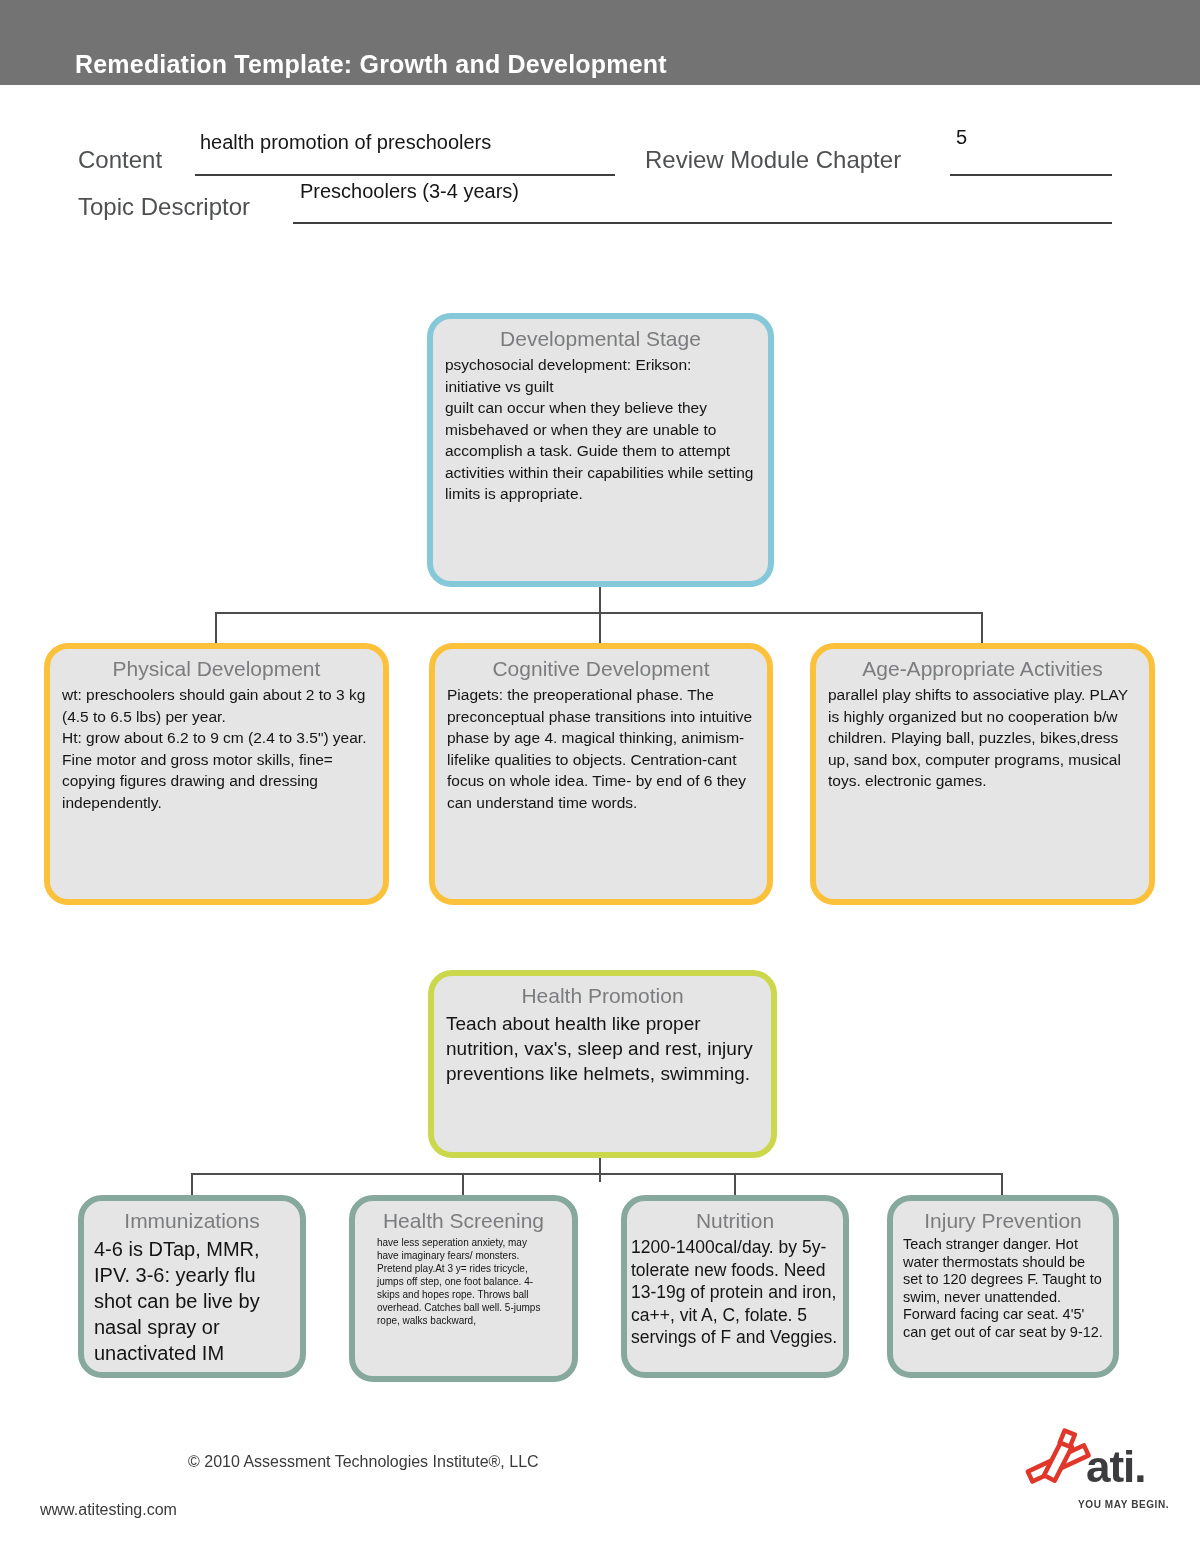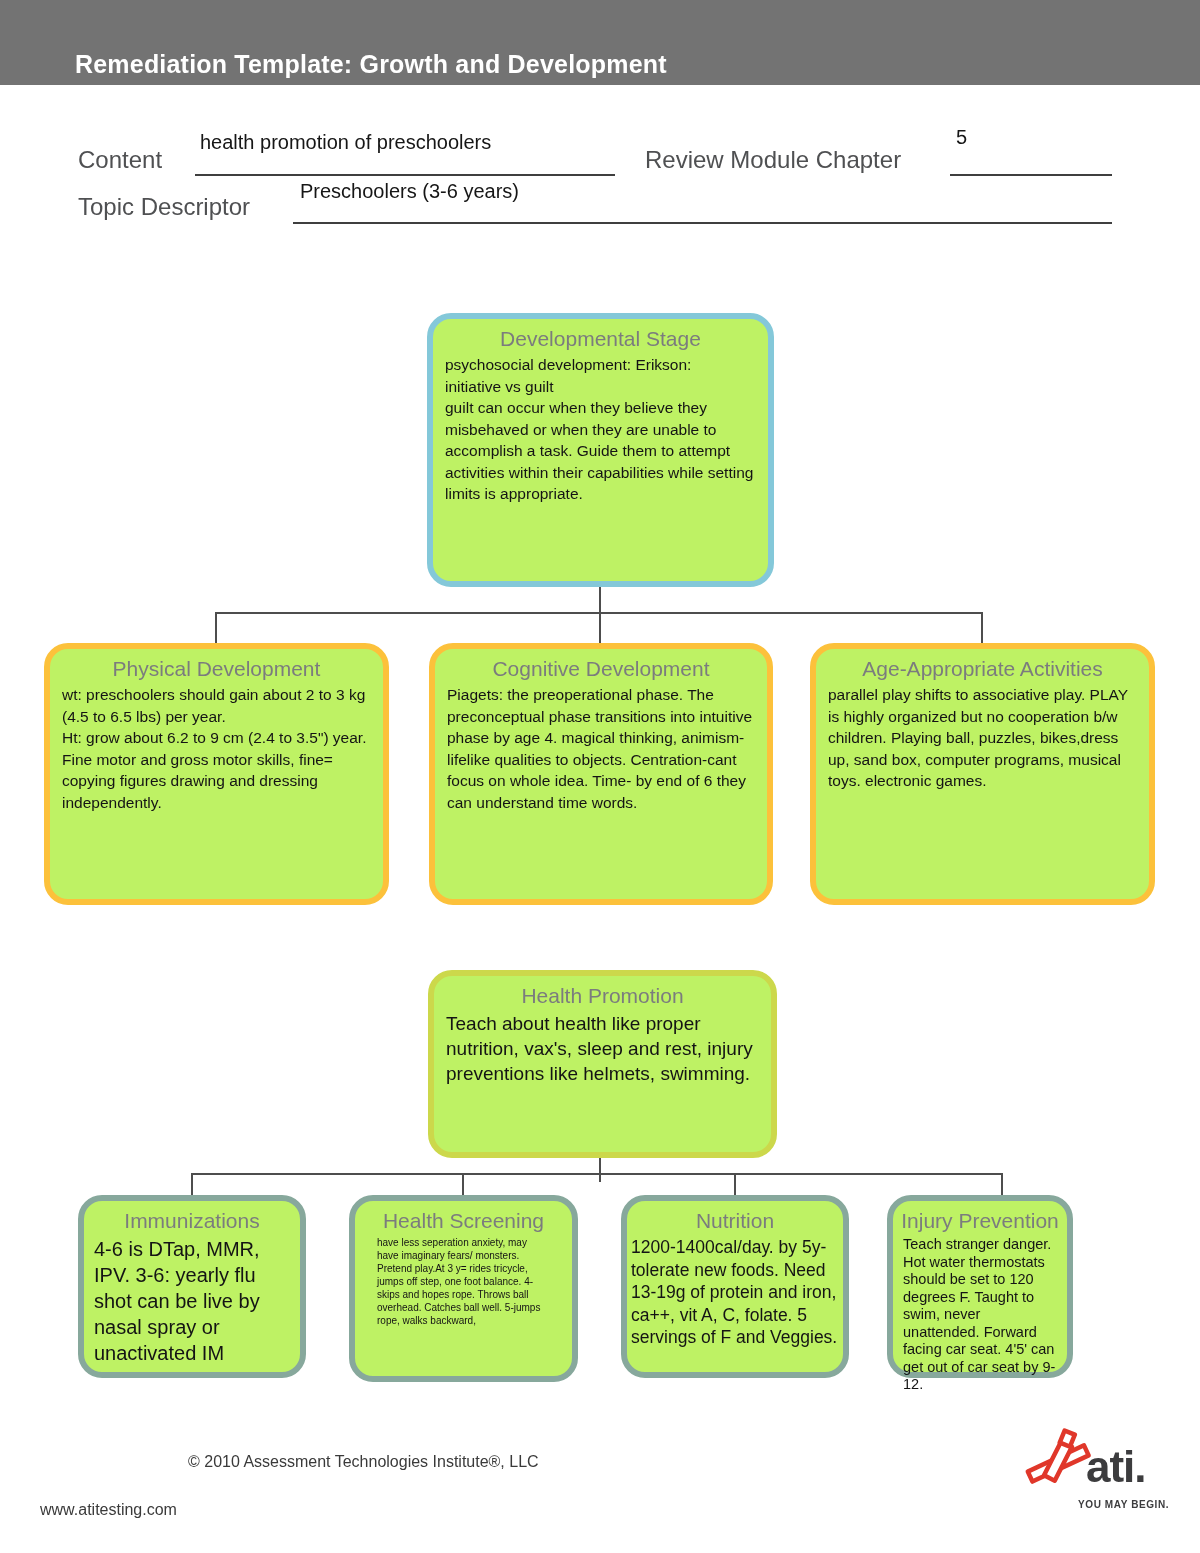--- a/index.html
+++ b/index.html
@@ -10,21 +10,21 @@
   .topbar{position:absolute;left:0;top:0;width:1200px;height:85px;background:#737373;}
   .topbar h1{position:absolute;left:75px;top:50px;margin:0;color:#ffffff;
              font-size:25px;font-weight:bold;letter-spacing:0.2px;}
 
   
   .lbl{position:absolute;color:#4f5052;font-size:24px;font-weight:400;}
   .val{position:absolute;color:#161616;font-size:20px;}
   .rule{position:absolute;height:2px;background:#3f3f3f;}
 
   
-  .dbox{position:absolute;background:#bef264;border-radius:24px;box-sizing:border-box;}
+  .dbox{position:absolute;background:#e5e5e5;border-radius:24px;box-sizing:border-box;}
   .dbox .box-title{margin:8px 8px 3px;text-align:center;color:#7b7c7e;font-size:21px;}
   .dbox .box-body{padding:0 12px;color:#141414;white-space:pre-line;}
 
   .b-blue  {border:6px solid #84c8d9;}
   .b-orange{border:6px solid #fcc13b;}
   .b-green {border:6px solid #ccd84b;}
   .b-sage  {border:6px solid #87a89c;}
 
   .box-dev  {left:427px;top:313px;width:347px;height:274px;}
   .box-dev  .box-body{font-size:15.5px;line-height:21.5px;}
@@ -35,21 +35,21 @@
   .box-age  {left:810px;top:643px;width:345px;height:262px;}
   .box-age  .box-body{font-size:15.5px;line-height:21.5px;}
   .box-hp   {left:428px;top:970px;width:349px;height:188px;}
   .box-hp   .box-body{font-size:19px;line-height:25px;}
   .box-imm  {left:78px;top:1195px;width:228px;height:183px;}
   .box-imm  .box-body{font-size:20px;line-height:26px;padding:0 10px;}
   .box-hs   {left:349px;top:1195px;width:229px;height:187px;}
   .box-hs   .box-body{font-size:10px;line-height:13px;padding:0 22px;}
   .box-nut  {left:621px;top:1195px;width:228px;height:183px;}
   .box-nut  .box-body{font-size:17.5px;line-height:22.5px;padding:0 4px;}
-  .box-inj  {left:887px;top:1195px;width:186px;height:183px;}
+  .box-inj  {left:887px;top:1195px;width:232px;height:183px;}
   .box-inj  .box-body{font-size:14.5px;line-height:17.5px;padding:0 10px;}
 
   
   .cline{position:absolute;background:#4d4d4d;}
 
   
   .foot-url{position:absolute;left:40px;top:1501px;font-size:16px;color:#3a3a3a;}
   .foot-copy{position:absolute;left:188px;top:1453px;font-size:16px;color:#3a3a3a;text-align:right;}
 
   
@@ -71,21 +71,21 @@
 
   <span class="lbl" style="left:78px;top:146px">Content</span>
   <span class="val" style="left:200px;top:131px">health promotion of preschoolers</span>
   <div class="rule" style="left:195px;top:174px;width:420px"></div>
 
   <span class="lbl" style="left:645px;top:146px">Review Module Chapter</span>
   <span class="val" style="left:956px;top:126px">5</span>
   <div class="rule" style="left:950px;top:174px;width:162px"></div>
 
   <span class="lbl" style="left:78px;top:193px">Topic Descriptor</span>
-  <span class="val" style="left:300px;top:180px">Preschoolers (3-6 years)</span>
+  <span class="val" style="left:300px;top:180px">Preschoolers (3-4 years)</span>
   <div class="rule" style="left:293px;top:222px;width:819px"></div>
 
   <div class="dbox b-blue box-dev">
     <div class="box-title">Developmental Stage</div>
     <div class="box-body">psychosocial development: Erikson:
 initiative vs guilt
 guilt can occur when they believe they misbehaved or when they are unable to accomplish a task. Guide them to attempt activities within their capabilities while setting limits is appropriate.</div>
   </div>
 
   <div class="cline" style="left:599px;top:587px;width:2px;height:26px"></div>

